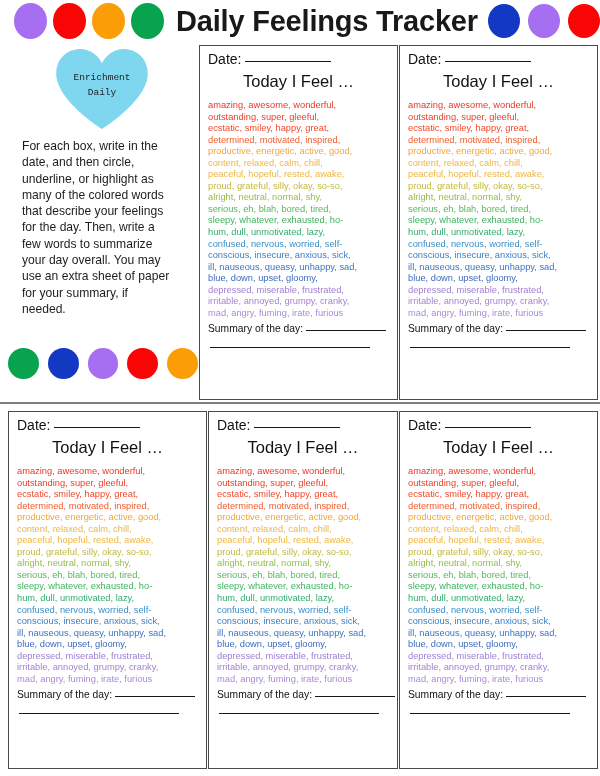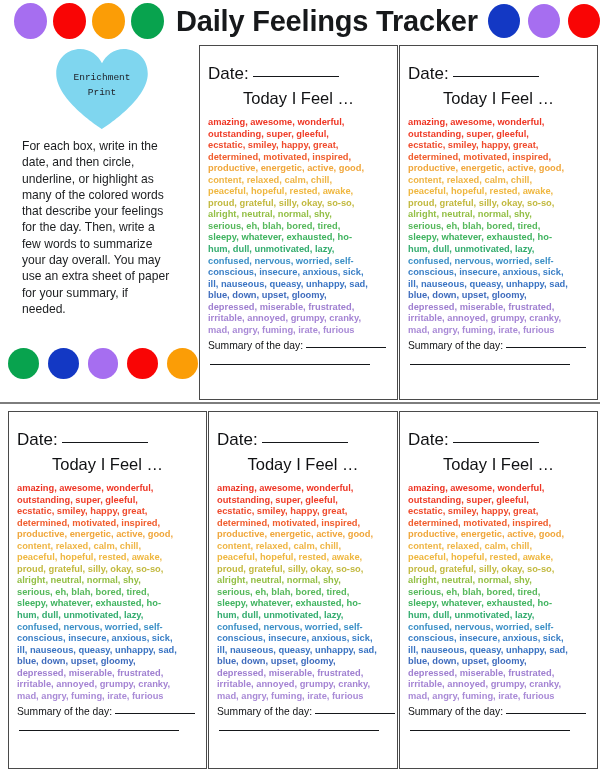--- a/index.html
+++ b/index.html
@@ -55,38 +55,37 @@
   
   .box{
     position:absolute;
     border:1.5px solid #4a4a4a;
     background:#fff;
     box-sizing:border-box;
     padding:3px 8px 0 8px;
     overflow:hidden;
   }
   .date-row{
-    font-size:17px;color:#101113;white-space:nowrap;
-    font-family:"Liberation Sans", sans-serif;
-    margin-top:15px;
+    font-size:14px;color:#101113;white-space:nowrap;
+    font-family:"Liberation Sans", sans-serif;
+    margin-top:1px;
   }
   .date-line{
     display:inline-block;width:86px;border-bottom:1.6px solid #15171a;
     margin-left:4px;vertical-align:2px;height:11px;
   }
   .today-feel{
     text-align:center;font-size:16.5px;color:#101113;margin-top:5px;
     font-family:"Liberation Sans", sans-serif;
   }
   .words{
     margin-top:9px;
     font-size:9.3px;line-height:11.55px;
     font-family:"Liberation Sans", sans-serif;
     text-align:left;
-    font-weight:bold;
   }
   .summary{
     font-size:10.3px;color:#101113;margin-top:2px;white-space:nowrap;
     font-family:"Liberation Sans", sans-serif;
   }
   .sum-line1{
     display:inline-block;width:80px;border-bottom:1.5px solid #15171a;
     height:9px;vertical-align:1px;margin-left:3px;
   }
   .sum-line2{
@@ -116,21 +115,21 @@
   </div>
 </div>
 
 <div class="info-panel">
   <div class="heart-wrap">
     <svg class="heart" viewBox="0 0 100 86">
       <path d="M50 85 C 50 85, 2 55, 2 27 C 2 10, 15 1, 27 1 C 38 1, 46 8, 50 16 C 54 8, 62 1, 73 1 C 85 1, 98 10, 98 27 C 98 55, 50 85, 50 85 Z" fill="#7fd6ef"></path>
     </svg>
     <div class="heart-text">
       <div>Enrichment</div>
-      <div>Print</div>
+      <div>Daily</div>
     </div>
   </div>
   <div class="info-text">
     <p>For each box, write in the date, and then circle, underline, or highlight as many of the colored words that describe your feelings for the day.  Then, write a few words to summarize your day overall.  You may use an extra sheet of paper for your summary, if needed.</p>
   </div>
   <div class="dots-bottom">
     <span class="dot" style="background:#08a34e"></span>
     <span class="dot" style="background:#1338c4"></span>
     <span class="dot" style="background:#a66ef0"></span>
     <span class="dot" style="background:#f90505"></span>

